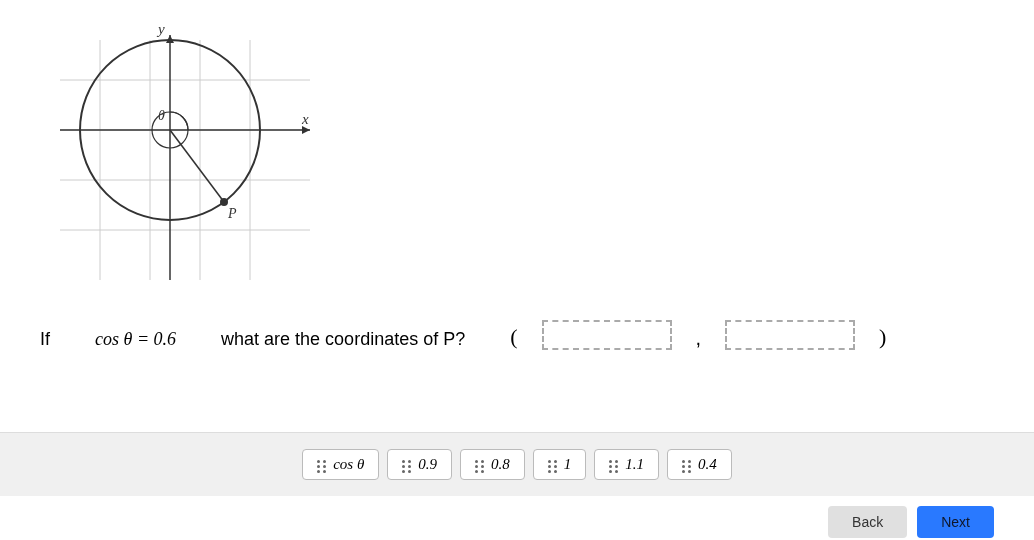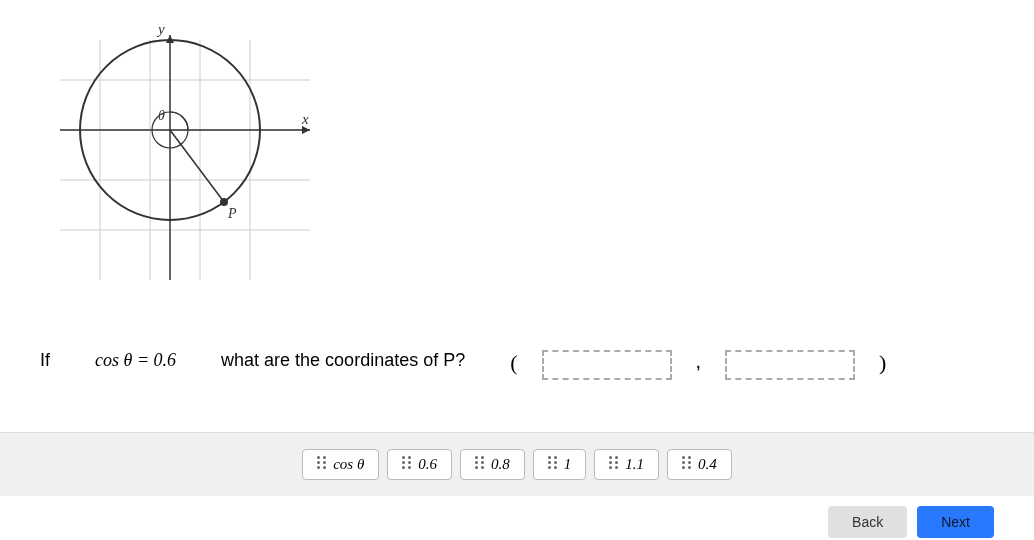--- a/index.html
+++ b/index.html
@@ -49,21 +49,21 @@
       padding: 16px 0;
       display: flex;
       justify-content: center;
       align-items: center;
       gap: 8px;
       flex-wrap: wrap;
     }
 
     .drag-chip {
       display: inline-flex;
-      align-items: flex-start;
+      align-items: flex-end;
       gap: 6px;
       border: 1px solid #bbb;
       background: #fff;
       border-radius: 4px;
       padding: 6px 14px;
       font-size: 15px;
       cursor: grab;
       font-family: 'Times New Roman', Times, serif;
       font-style: italic;
     }
@@ -102,22 +102,21 @@
       color: #333;
     }
 
     .btn-primary {
       background: #2979ff;
       color: #0f172a;
     }
 
     .question-row {
       display: flex;
-      align-items: flex-start;
-      margin-top: 30px;
+      align-items: flex-end;
       font-size: 18px;
       font-family: Arial, sans-serif;
       flex-wrap: nowrap;
       gap: 20px;
     }
 
     .paren {
       font-size: 22px;
       font-family: 'Times New Roman', serif;
     }
@@ -198,21 +197,21 @@
     </div>
     <div class="drag-chip">
       <span class="dots">
         <span class="dot"></span>
         <span class="dot"></span>
         <span class="dot"></span>
         <span class="dot"></span>
         <span class="dot"></span>
         <span class="dot"></span>
       </span>
-      <span>0.6</span>
+      <span>0.9</span>
     </div>
     <div class="drag-chip">
       <span class="dots">
         <span class="dot"></span>
         <span class="dot"></span>
         <span class="dot"></span>
         <span class="dot"></span>
         <span class="dot"></span>
         <span class="dot"></span>
       </span>

